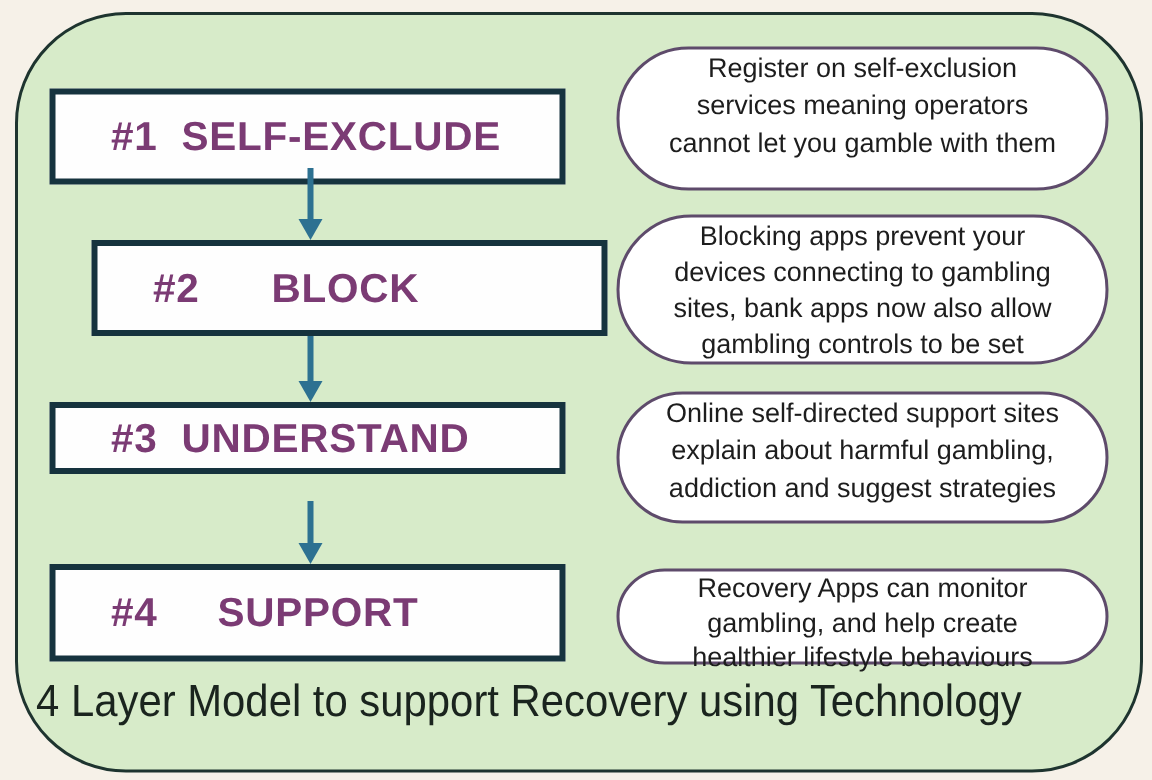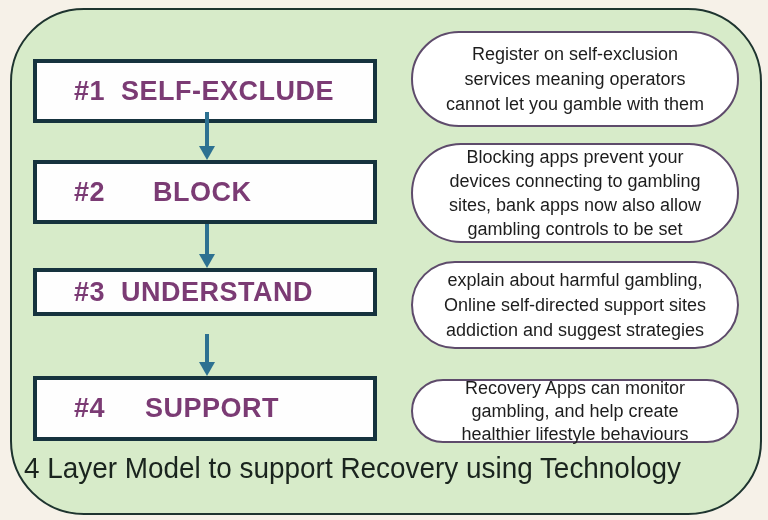--- a/index.html
+++ b/index.html
@@ -34,21 +34,21 @@
     align-items: center;
     justify-content: flex-start;
     padding-left: 37px;
     font-weight: bold;
     font-size: 27px;
     letter-spacing: 0.5px;
     color: #7B3B74;
     white-space: pre;
   }
   .box1 { top: 48px; margin-top: 11px; }
-  .box2 { top: 160px; }
+  .box2 { top: 160px; margin-left: 28px; }
   .box3 { top: 268px; height: 48px; }
   .box4 { top: 376px; height: 65px; }
   .arrow {
     position: absolute;
     left: 197px;
     display: block;
   }
   .arrow1 { top: 112px; }
   .arrow2 { top: 224px; }
   .arrow3 { top: 334px; }
@@ -56,21 +56,20 @@
     position: absolute;
     left: 411px;
     width: 328px;
     box-sizing: border-box;
     background: #FFFFFF;
     border: 2px solid #5E4B6B;
     border-radius: 50px;
     display: flex;
     flex-direction: column;
     align-items: center;
-    justify-content: center;
     text-align: center;
     font-size: 18px;
     line-height: 25px;
     color: #1D1D1D;
   }
   .bubble .line { white-space: nowrap; }
   .bubble1 { top: 31px;  height: 96px; }
   .bubble2 { top: 143px; height: 100px; line-height: 24px; }
   .bubble3 { top: 261px; height: 88px; }
   .bubble4 { top: 379px; height: 64px; line-height: 23px; }
@@ -129,22 +128,22 @@
   </div>
 
   <div class="bubble bubble2">
     <div class="line">Blocking apps prevent your</div>
     <div class="line">devices connecting to gambling</div>
     <div class="line">sites, bank apps now also allow</div>
     <div class="line">gambling controls to be set</div>
   </div>
 
   <div class="bubble bubble3">
+    <div class="line">Online self-directed support sites</div>
     <div class="line">explain about harmful gambling,</div>
-    <div class="line">Online self-directed support sites</div>
     <div class="line">addiction and suggest strategies</div>
   </div>
 
   <div class="bubble bubble4">
     <div class="line">Recovery Apps can monitor</div>
     <div class="line">gambling, and help create</div>
     <div class="line">healthier lifestyle behaviours</div>
   </div>
 
   <div class="caption">4 Layer Model to support Recovery using Technology</div>

